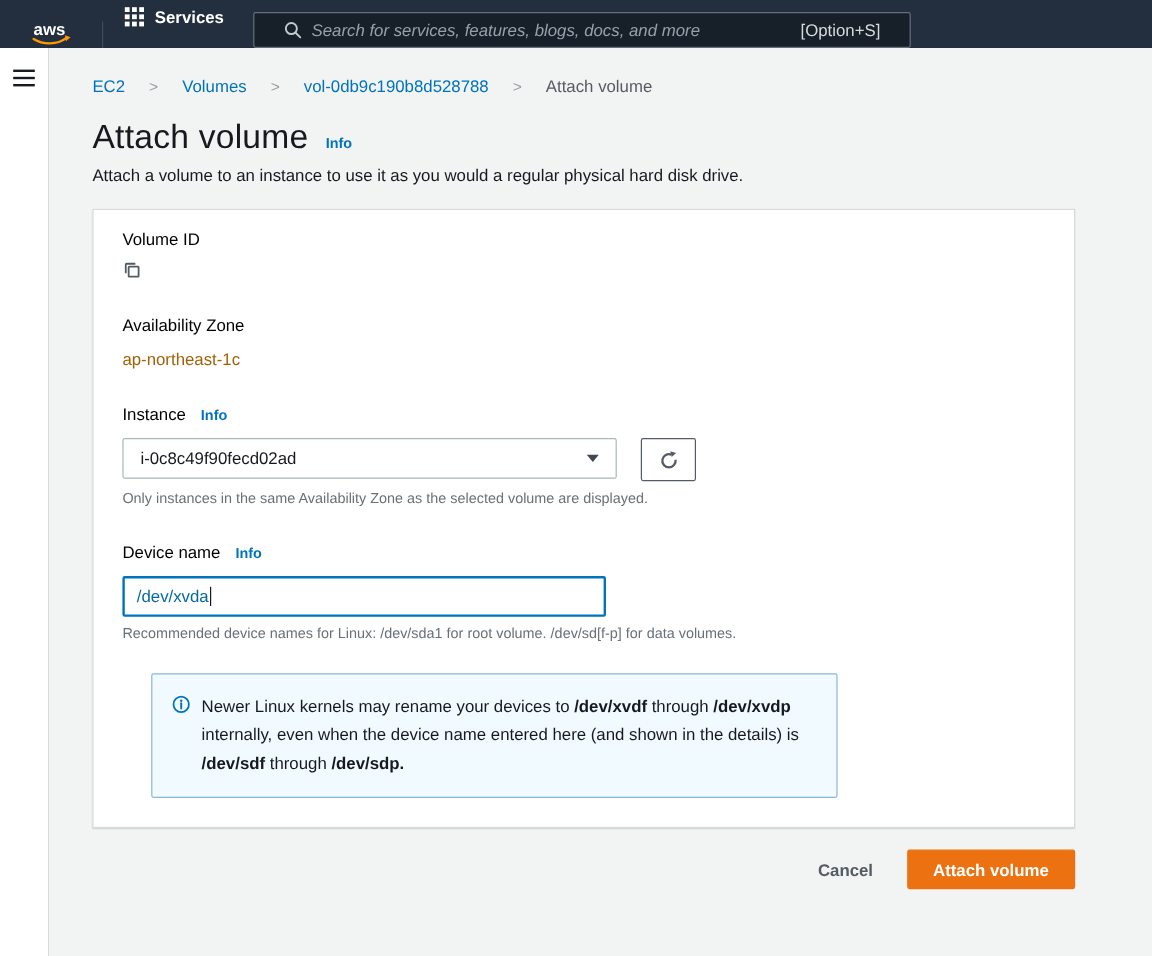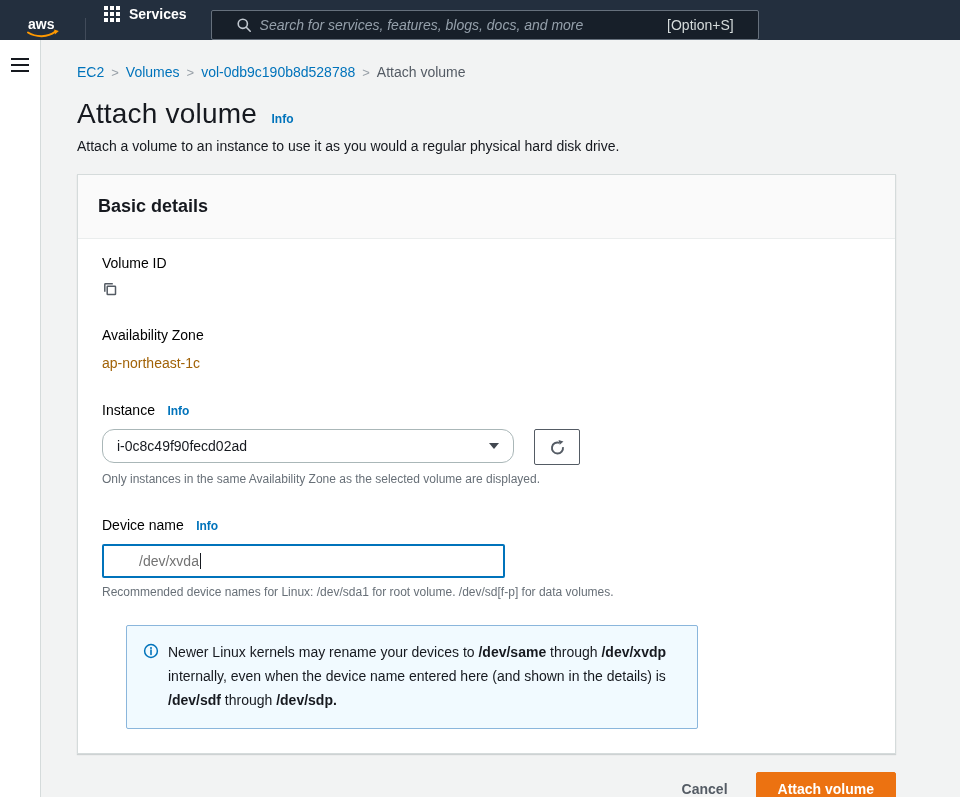--- a/index.html
+++ b/index.html
@@ -23,21 +23,21 @@
 
   
   .app { display:flex; height:757px; }
   .sidebar { width:41px; background:#fff; border-right:1px solid #d5dbdb; padding-top:18px; }
   .hamburger { width:18px; margin:0 auto; cursor:pointer; }
   .hamburger span { display:block; width:18px; height:2px; background:#16191f; margin:0 0 4px 0; }
   .main { flex:1; background:#f2f3f3; padding:24px 64px 0 36px; }
   .content { width:819px; }
 
   
-  .breadcrumb { font-size:14px; color:#545b64; margin-bottom:18px; display:flex; align-items:center; gap:7px; }
+  .breadcrumb { font-size:14px; color:#545b64; margin-bottom:18px; display:flex; align-items:center; gap:20px; }
   .breadcrumb a { color:#0073bb; text-decoration:none; cursor:pointer; }
   .crumb-sep { color:#98a0a8; font-size:13px; }
   .page-title-row { margin-bottom:8px; }
   .page-title { display:inline; font-size:28px; font-weight:400; color:#16191f; letter-spacing:.2px; }
   .info-link { color:#0073bb; font-size:12px; font-weight:700; text-decoration:none; margin-left:10px; cursor:pointer; }
   .page-desc { font-size:14px; color:#16191f; margin-bottom:20px; }
 
   
   .card { background:#fff; border:1px solid #d5dbdb; box-shadow:0 1px 1px rgba(0,28,36,.15); }
   .card-header { background:#fafafa; border-bottom:1px solid #eaeded; padding:21px 20px; }
@@ -47,31 +47,31 @@
   .field { margin-top:30px; }
   .field:first-child { margin-top:0; }
   .field-label { font-size:14px; color:#000000; }
   .field-value { font-size:14px; color:#a16207; margin-top:12px; }
   .copy-row { display:flex; align-items:center; gap:9px; margin-top:10px; }
   .copy-btn { background:none; border:none; cursor:pointer; display:flex; align-items:center; padding:0; }
   .res-link { color:#0073bb; font-size:14px; text-decoration:none; cursor:pointer; }
   .helper { font-size:12px; color:#687078; margin-top:7px; }
 
   .select-row { display:flex; align-items:flex-start; gap:20px; margin-top:10px; }
-  .select { width:412px; height:34px; border:1px solid #aab7b8; border-radius:12px; background:#fff;
+  .select { width:412px; height:34px; border:1px solid #aab7b8; border-radius:2px; background:#fff;
             display:flex; align-items:center; justify-content:space-between; padding:0 14px; cursor:pointer; }
   .select-value { font-size:14px; color:#16191f; }
   .caret-down { width:0; height:0; border-left:5px solid transparent; border-right:5px solid transparent;
                 border-top:6px solid #414750; }
   .refresh-btn { width:46px; height:36px; background:#fff; border:1px solid #545b64; border-radius:2px;
                  display:flex; align-items:center; justify-content:center; cursor:pointer; }
 
   .text-input { width:403px; height:34px; border:2px solid #0073bb; border-radius:2px; background:#fff;
                 display:flex; align-items:center; padding:0 10px; margin-top:10px; cursor:text; }
-  .text-input-value { font-size:14px; color:#737373;margin-left:25px; }
+  .text-input-value { font-size:14px; color:#0369a1; }
   .caret-bar { display:inline-block; width:1px; height:16px; background:#16191f; margin-left:1px; }
 
   .alert { display:flex; gap:9px; width:572px; margin:26px 0 0 24px; background:#f1faff;
            border:1px solid #8ab6dc; border-radius:2px; padding:14px 16px 16px 16px; }
   .alert-icon { flex:none; padding-top:3px; }
   .alert-text { font-size:14px; line-height:24px; color:#16191f; max-width:505px; }
   .alert-text strong { font-weight:700; }
 
   
   .actions { display:flex; justify-content:flex-end; align-items:center; gap:28px; margin-top:18px; }
@@ -139,23 +139,20 @@
         <span>Attach volume</span>
       </div>
 
       <div class="page-title-row">
         <h1 class="page-title">Attach volume</h1>
         <a class="info-link">Info</a>
       </div>
       <p class="page-desc">Attach a volume to an instance to use it as you would a regular physical hard disk drive.</p>
 
       <section class="card">
-        <div class="card-header">
-          <span class="card-title">Basic details</span>
-        </div>
         <div class="card-body">
 
           <div class="field">
             <div class="field-label">Volume ID</div>
             <div class="copy-row">
               <button class="copy-btn">
                 <span style="display:flex;">
                   <svg width="16" height="16" viewBox="0 0 16 16" fill="none" stroke="#545b64" stroke-width="1.5">
                     <rect x="5.2" y="5.2" width="8.3" height="8.3" rx="0.6"></rect>
                     <path d="M10.8 2.8 H3.4 a0.6 0.6 0 0 0 -0.6 0.6 V10.8"></path>
@@ -205,21 +202,21 @@
           </div>
 
           <div class="alert">
             <span class="alert-icon">
               <svg width="16" height="16" viewBox="0 0 16 16">
                 <circle cx="8" cy="8" r="6.4" fill="none" stroke="#0073bb" stroke-width="1.5"></circle>
                 <circle cx="8" cy="4.9" r="1" fill="#0073bb"></circle>
                 <path d="M8 7.1 V11.4" stroke="#0073bb" stroke-width="1.6" stroke-linecap="round"></path>
               </svg>
             </span>
-            <div class="alert-text"><span>Newer Linux kernels may rename your devices to </span><strong>/dev/same</strong><span> through </span><strong>/dev/xvdp</strong><span> internally, even when the device name entered here (and shown in the details) is </span><strong>/dev/sdf</strong><span> through </span><strong>/dev/sdp.</strong></div>
+            <div class="alert-text"><span>Newer Linux kernels may rename your devices to </span><strong>/dev/xvdf</strong><span> through </span><strong>/dev/xvdp</strong><span> internally, even when the device name entered here (and shown in the details) is </span><strong>/dev/sdf</strong><span> through </span><strong>/dev/sdp.</strong></div>
           </div>
 
         </div>
       </section>
 
       <div class="actions">
         <button class="cancel-btn">Cancel</button>
         <button class="primary-btn">Attach volume</button>
       </div>
 

